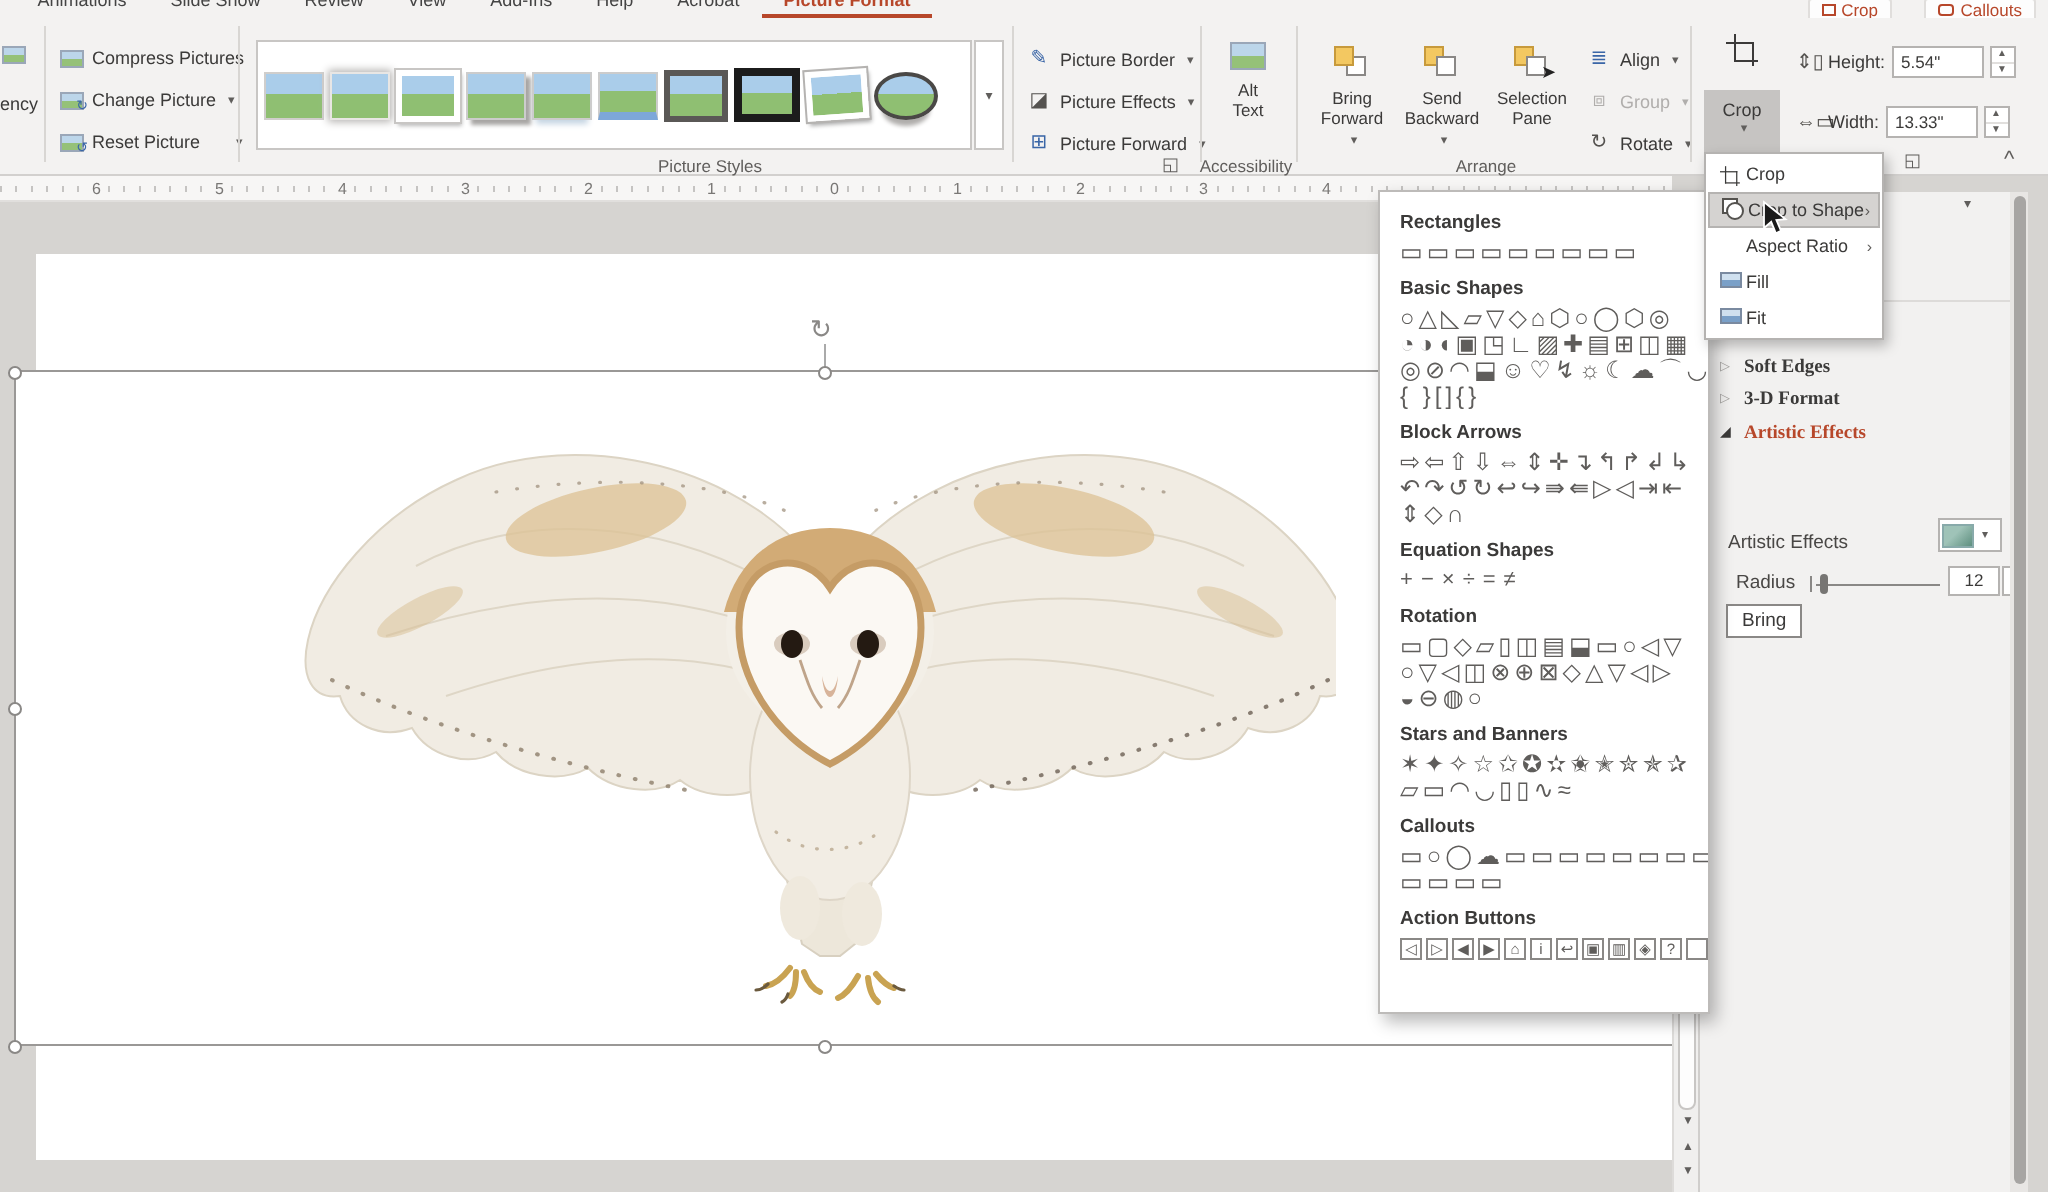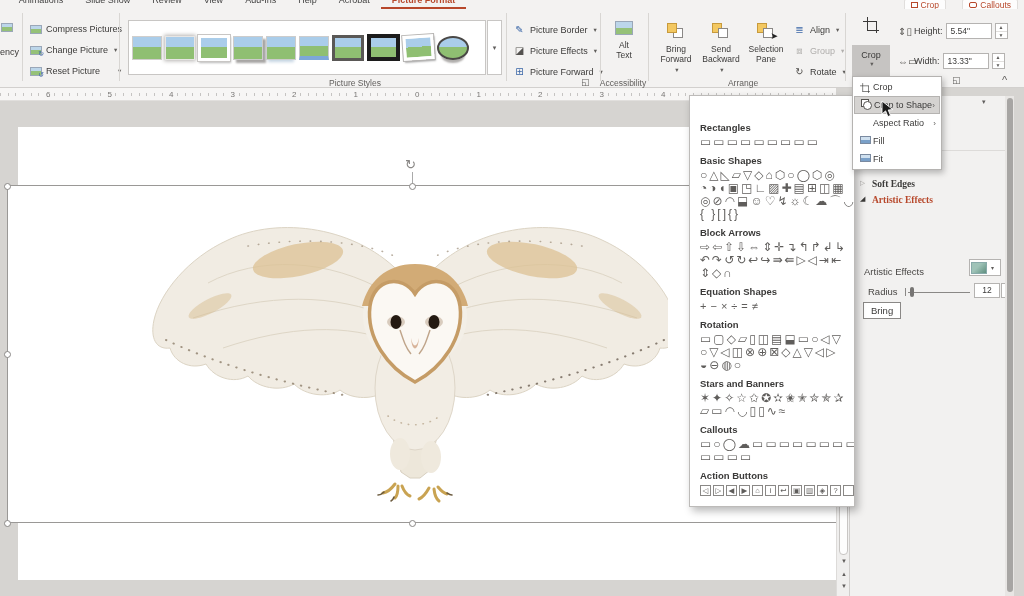--- a/index.html
+++ b/index.html
@@ -93,21 +93,21 @@
   .rot-handle { position:absolute; left:405px; top:56px; font-size:13px; color:#8a8886; z-index:3; }
 
   
   .cscroll { position:absolute; left:836px; top:0; width:14px; height:495px; background:#f0efee; border-left:1px solid #dddbd9; }
   .cthumb { position:absolute; left:2px; top:2px; width:9px; height:452px; background:#fdfdfd; border:1px solid #c8c6c4; border-radius:4px; }
   .cbtn { position:absolute; left:1px; width:12px; height:11px; text-align:center; font-size:6px; color:#605e5c; background:#f0efee; }
 
   
   .shapes-panel { position:absolute; left:689px; top:95px; width:166px; height:412px; background:#fff;
                   border:1px solid #bdbbb9; box-shadow:3px 4px 8px rgba(0,0,0,.28); z-index:40;
-                  padding:20px 10px; overflow:hidden; }
+                  padding:4px 10px; overflow:hidden; }
   .sec-title { font-size:9.5px; font-weight:bold; color:#3b3a39; margin:6px 0 3px; }
   .srow { font-size:12px; line-height:13px; letter-spacing:2px; color:#5f5d5b; white-space:nowrap; }
   .srow.eq { font-size:11px; letter-spacing:4px; }
   .srow .act { display:inline-block; width:11px; height:11px; border:1px solid #8a8886; font-size:7.5px;
                line-height:10px; text-align:center; letter-spacing:0; margin-right:2px; vertical-align:middle; }
 
   
   .pane { position:absolute; left:849px; top:96px; width:165px; height:500px; background:#f2f1f0;
           border-left:1px solid #d0cecc; z-index:10; }
   .pane-head-ic { position:absolute; color:#605e5c; }
@@ -402,20 +402,24 @@
   <div class="pane-div"></div>
   <div class="pane-items" id="pane-items">
       <div class="pane-row">
         <span class="tri">▷</span>
         <span class="plbl">Reflection</span>
       </div>
       <div class="pane-row">
         <span class="tri">▷</span>
         <span class="plbl">Soft Edges</span>
       </div>
+      <div class="pane-row">
+        <span class="tri">▷</span>
+        <span class="plbl">3-D Format</span>
+      </div>
       <div class="pane-row red">
         <span class="tri">◢</span>
         <span class="plbl">Artistic Effects</span>
       </div>
     </div>
 
   <div class="ae-label">Artistic Effects</div>
   <div class="ae-thumb">
     <span class="img"></span>
     <span class="dd">▾</span>

